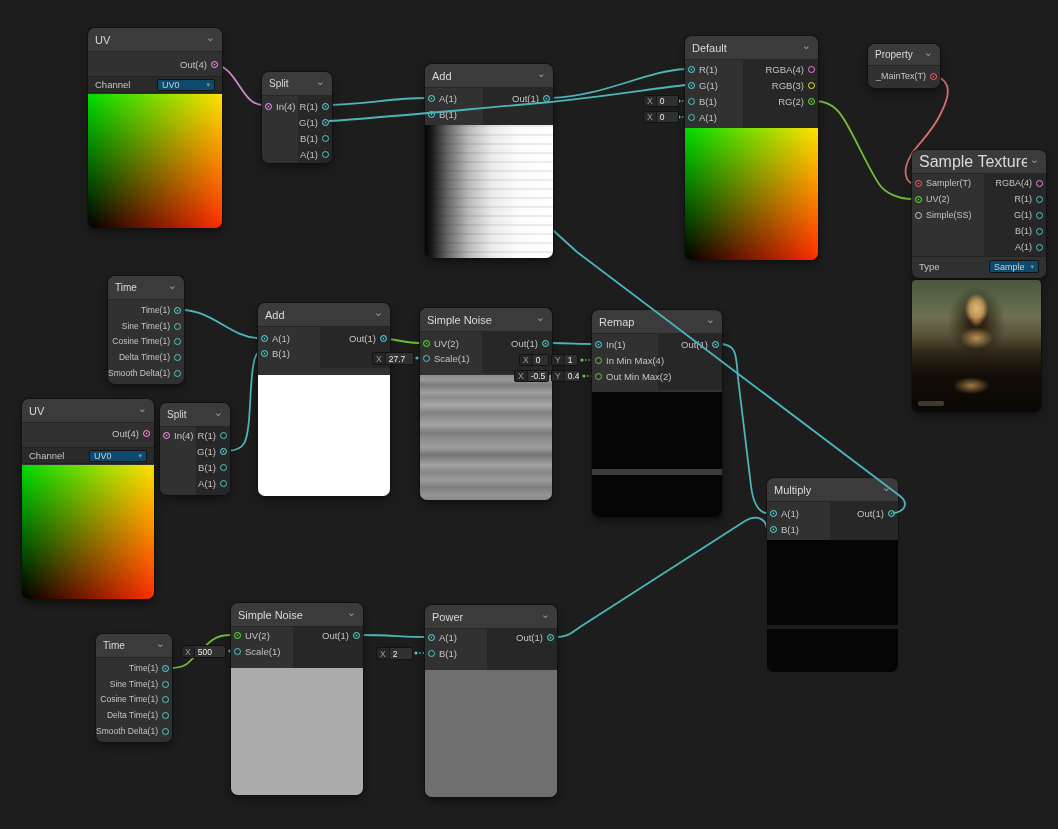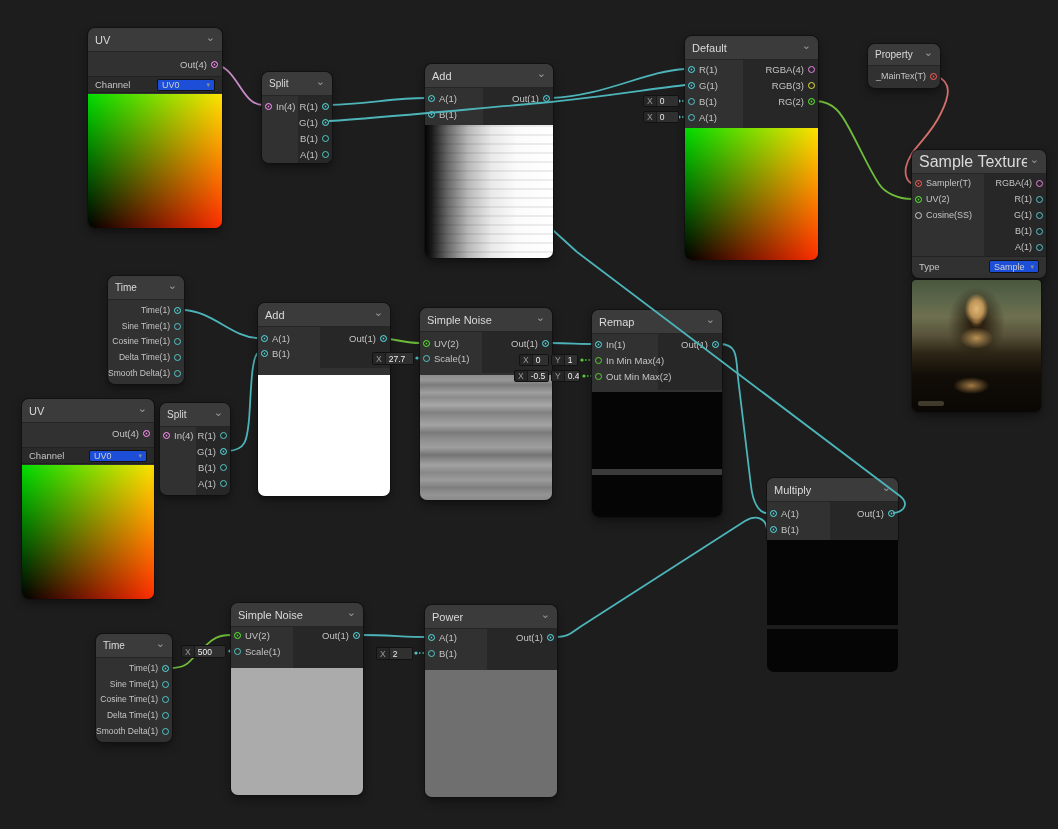--- a/index.html
+++ b/index.html
@@ -19,21 +19,21 @@
   .chev::before{content:"⌄"}
   .opanel{position:absolute;background:#272727;z-index:0}
   .prow{position:absolute;height:16px;display:flex;align-items:center;gap:4px;font-size:9.5px;
         color:#c4c4c4;white-space:nowrap;z-index:2}
   .pt{width:7px;height:7px;border-radius:50%;box-sizing:border-box;border:1.7px solid var(--c);flex:none;background:transparent}
   .pt.on{background-color:var(--c);box-shadow:inset 0 0 0 1.6px #262626}
   .pv{position:absolute;left:0;width:100%;border-radius:0 0 7px 7px;z-index:1}
   .ddrow{position:absolute;left:0;right:0;display:flex;align-items:center;justify-content:space-between;
          background:#2a2a2a;border-top:1px solid #222;border-bottom:1px solid #1f1f1f;padding:0 7px;
          box-sizing:border-box;font-size:9.5px;color:#c4c4c4;z-index:2}
-  .dd{background:#1d4ed8;border:1px solid #121212;border-radius:2px;color:#cfcfcf;font-size:9px;
+  .dd{background:#0c4a6e;border:1px solid #121212;border-radius:2px;color:#cfcfcf;font-size:9px;
       display:flex;align-items:center;justify-content:space-between;padding:0 4px;box-sizing:border-box}
   .dd::after{content:"▾";font-size:7px;color:#8f8f8f;margin-left:4px}
   .vf{position:absolute;display:flex;align-items:center;background:#262626;border:1px solid #121212;
       border-radius:2px;font-size:8.5px;box-sizing:border-box;z-index:3;overflow:hidden}
   .vf .lab{color:#9b9b9b;padding:0 3px}
   .vf .val{flex:1;background:#303030;align-self:stretch;display:flex;align-items:center;
            padding:0 3px;color:#efefef;border-left:1px solid #191919}
   .uvgrad{background-image:linear-gradient(to top,#000 0%,#00dc00 100%),linear-gradient(to right,#000 0%,#ff2d00 100%);
           background-blend-mode:screen}
   .addgrad{background-image:
@@ -218,21 +218,21 @@
   <div class="prow" style="left:3px;top:25px;font-size:9px">
     <span class="pt on" style="--c:#e25a52"></span>
     <span>Sampler(T)</span>
   </div>
   <div class="prow" style="left:3px;top:41px;font-size:9px">
     <span class="pt on" style="--c:#55d334"></span>
     <span>UV(2)</span>
   </div>
   <div class="prow" style="left:3px;top:57px;font-size:9px">
     <span class="pt" style="--c:#c9c9c9"></span>
-    <span>Cosine(SS)</span>
+    <span>Simple(SS)</span>
   </div>
   <div class="prow" style="right:3px;top:25px;font-size:9px">
     <span>RGBA(4)</span>
     <span class="pt" style="--c:#ea86e3"></span>
   </div>
   <div class="prow" style="right:3px;top:41px;font-size:9px">
     <span>R(1)</span>
     <span class="pt" style="--c:#53c6ca"></span>
   </div>
   <div class="prow" style="right:3px;top:57px;font-size:9px">

